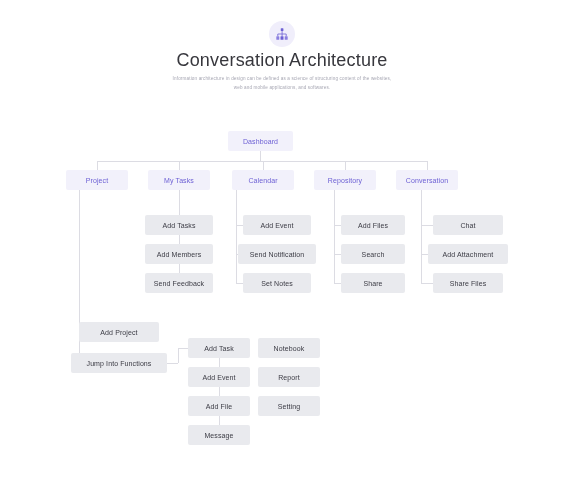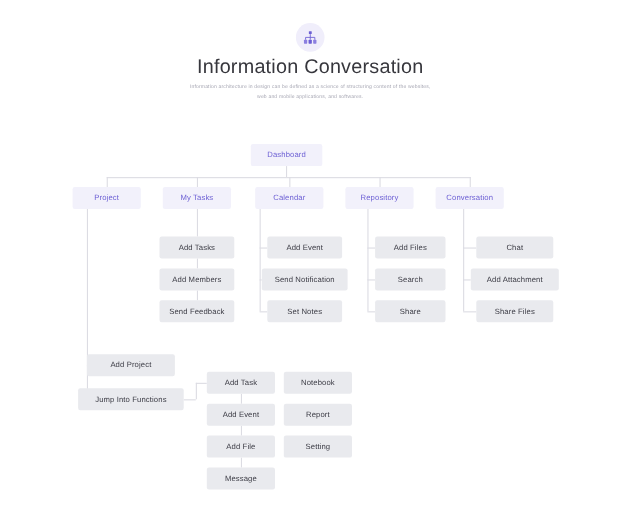--- a/index.html
+++ b/index.html
@@ -97,21 +97,21 @@
   <div id="logo-badge">
     <svg width="14" height="14" viewBox="0 0 16 16" aria-hidden="true">
       <rect x="6.6" y="1.5" width="3" height="3" rx="0.6" fill="#6c5fd4"></rect>
       <rect x="1.5" y="10.5" width="3.4" height="4" rx="0.6" fill="#8b7fe0"></rect>
       <rect x="6.3" y="10.5" width="3.4" height="4" rx="0.6" fill="#6c5fd4"></rect>
       <rect x="11.1" y="10.5" width="3.4" height="4" rx="0.6" fill="#8b7fe0"></rect>
       <path d="M8.1 4.6 L8.1 8 M3.2 10.4 L3.2 8 L12.8 8 L12.8 10.4 M8.1 8 L8.1 10.4" stroke="#6c5fd4" stroke-width="0.9" fill="none"></path>
     </svg>
   </div>
 
-  <div id="page-title">Information Conversation</div>
+  <div id="page-title">Conversation Architecture</div>
   <div id="page-subtitle">Information architecture in design can be defined as a science of structuring content of the websites, web and mobile applications, and softwares.</div>
 
   <div class="ln lv" style="left:260px; top:151px; height:10px;"></div>
   <div class="ln lh" style="left:97px; top:161px; width:331px;"></div>
   <div class="ln lv" style="left:97px; top:161px; height:9px;"></div>
   <div class="ln lv" style="left:179px; top:161px; height:9px;"></div>
   <div class="ln lv" style="left:263px; top:161px; height:9px;"></div>
   <div class="ln lv" style="left:345px; top:161px; height:9px;"></div>
   <div class="ln lv" style="left:427px; top:161px; height:9px;"></div>
 

